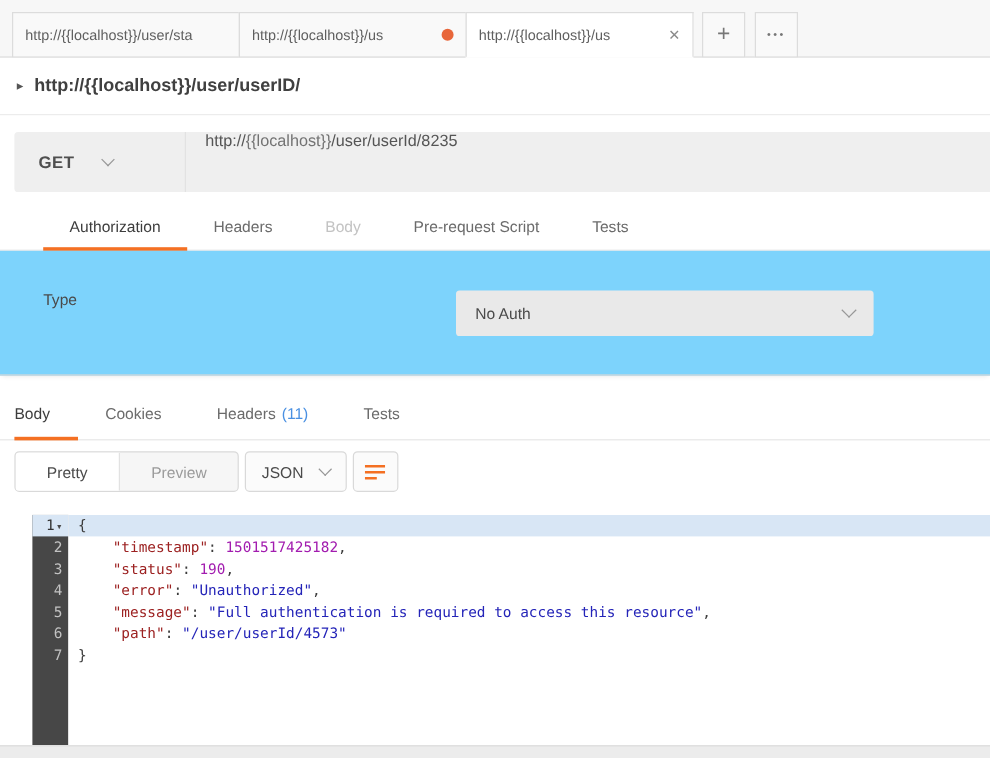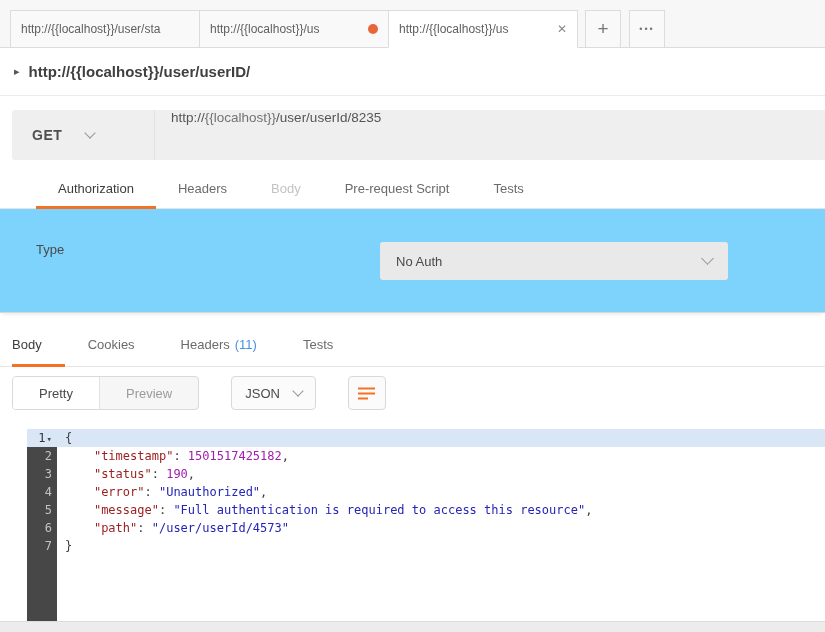--- a/index.html
+++ b/index.html
@@ -141,21 +141,21 @@
   .resp-tab.active { color: #3d3d3d; }
   .resp-tab.active::after {
     content: ""; position: absolute; left: 0; right: 0; bottom: -1px;
     height: 3px; background: #f47023;
   }
   .hdr-count { color: #4a90e2; margin-left: 5px; }
 
   
   .viewer-bar {
     flex: none; height: 52px;
-    display: flex; align-items: center; gap: 32px;
+    display: flex; align-items: center; gap: 5px;
     padding-left: 12px;
   }
   .btn-group {
     display: flex; height: 34px;
     border: 1px solid #d9d9d9; border-radius: 4px;
     background: #f6f6f6; overflow: hidden;
   }
   .seg {
     display: flex; align-items: center;
     padding: 0 26px; font-size: 13px; color: #9b9b9b;

